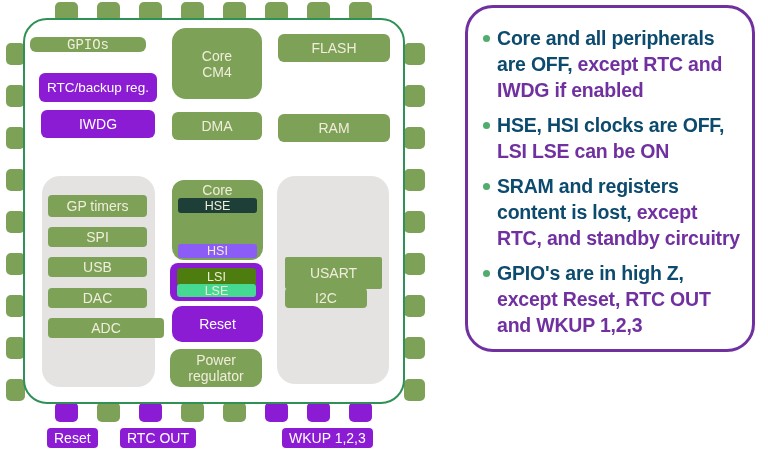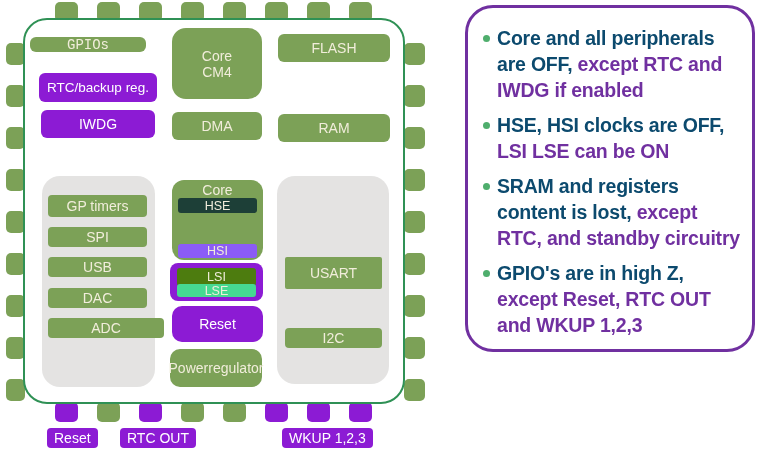--- a/index.html
+++ b/index.html
@@ -113,21 +113,21 @@
       <span>DAC</span>
     </div>
   <div class="blk green" style="left:48px;top:318px;width:116px;height:20px;border-radius:4px;">
       <span>ADC</span>
     </div>
 
   <div class="grayp" style="left:277px;top:176px;width:112px;height:208px;"></div>
   <div class="blk green" style="left:285px;top:257px;width:97px;height:32px;border-radius:2px;">
       <span>USART</span>
     </div>
-  <div class="blk green" style="left:285px;top:288px;width:97px;height:20px;border-radius:4px;margin-top:40px;">
+  <div class="blk green" style="left:285px;top:288px;width:82px;height:20px;border-radius:4px;">
       <span>I2C</span>
     </div>
 
   <div class="blk green" style="left:172px;top:180px;width:91px;height:80px;border-radius:12px;align-items:flex-start;">
     <span style="margin-top:2px;">Core</span>
   </div>
   <div class="blk smallbar" style="left:178px;top:198px;width:79px;height:15px;background:#1d3f37;">
       <span>HSE</span>
     </div>
   <div class="blk smallbar" style="left:178px;top:244px;width:79px;height:14px;background:#8b5cf6;">
@@ -138,21 +138,21 @@
   <div class="blk smallbar" style="left:177px;top:268px;width:79px;height:18px;background:#4d7c0f;">
       <span>LSI</span>
     </div>
   <div class="blk smallbar" style="left:177px;top:284px;width:79px;height:13px;background:#46d992;">
       <span>LSE</span>
     </div>
 
   <div class="blk purpleb" style="left:172px;top:306px;width:91px;height:36px;border-radius:10px;">
       <span>Reset</span>
     </div>
-  <div class="blk green" style="left:170px;top:349px;width:92px;height:38px;border-radius:10px;flex-direction:row;">
+  <div class="blk green" style="left:170px;top:349px;width:92px;height:38px;border-radius:10px;flex-direction:column;">
     <span>Power</span>
     <span>regulator</span>
   </div>
 
   <div class="pinlabel" style="left:47px;top:428px;"><span>Reset</span></div>
   <div class="pinlabel" style="left:120px;top:428px;"><span>RTC OUT</span></div>
   <div class="pinlabel" style="left:282px;top:428px;"><span>WKUP 1,2,3</span></div>
 
   <div class="abs notes">
     <div>

